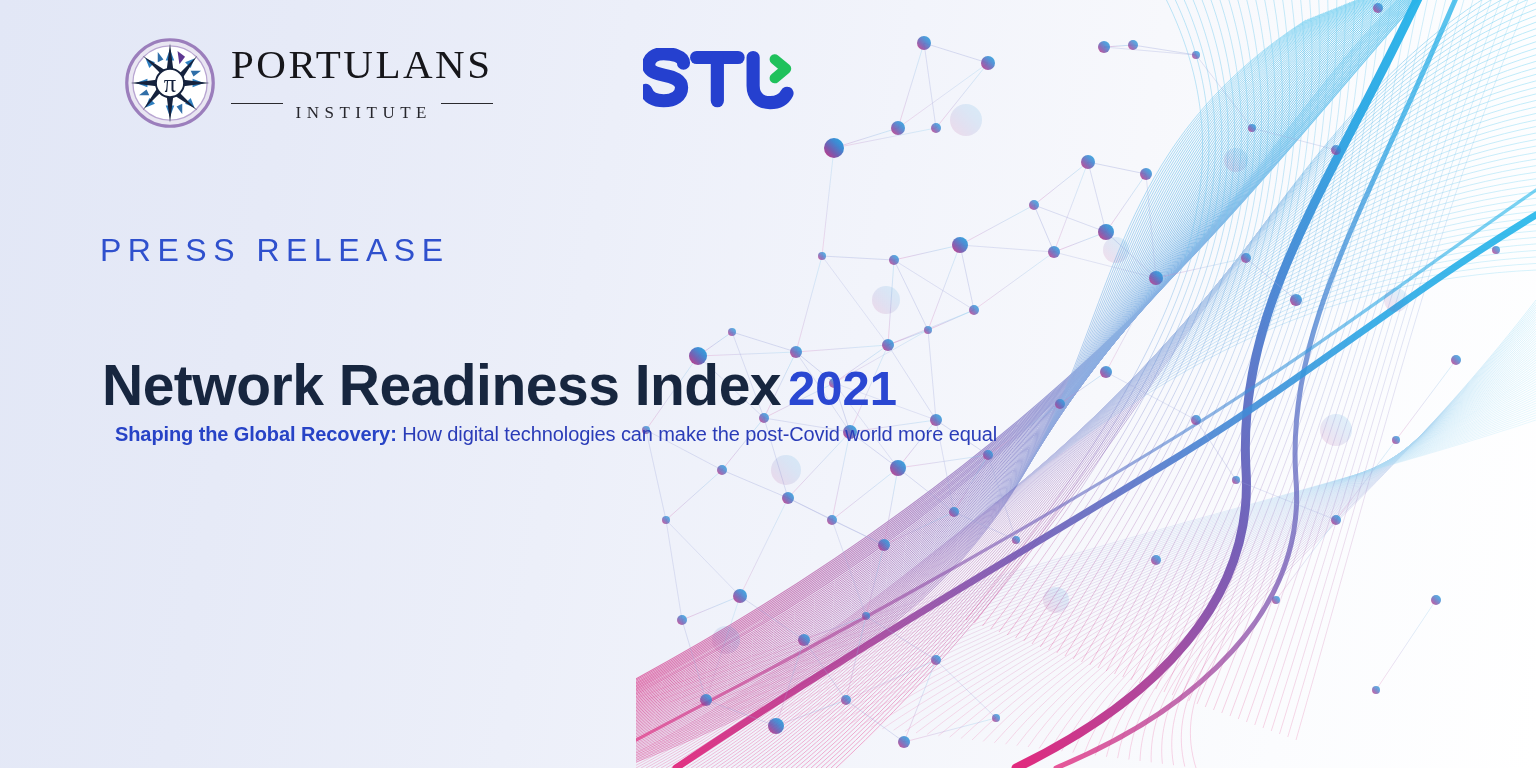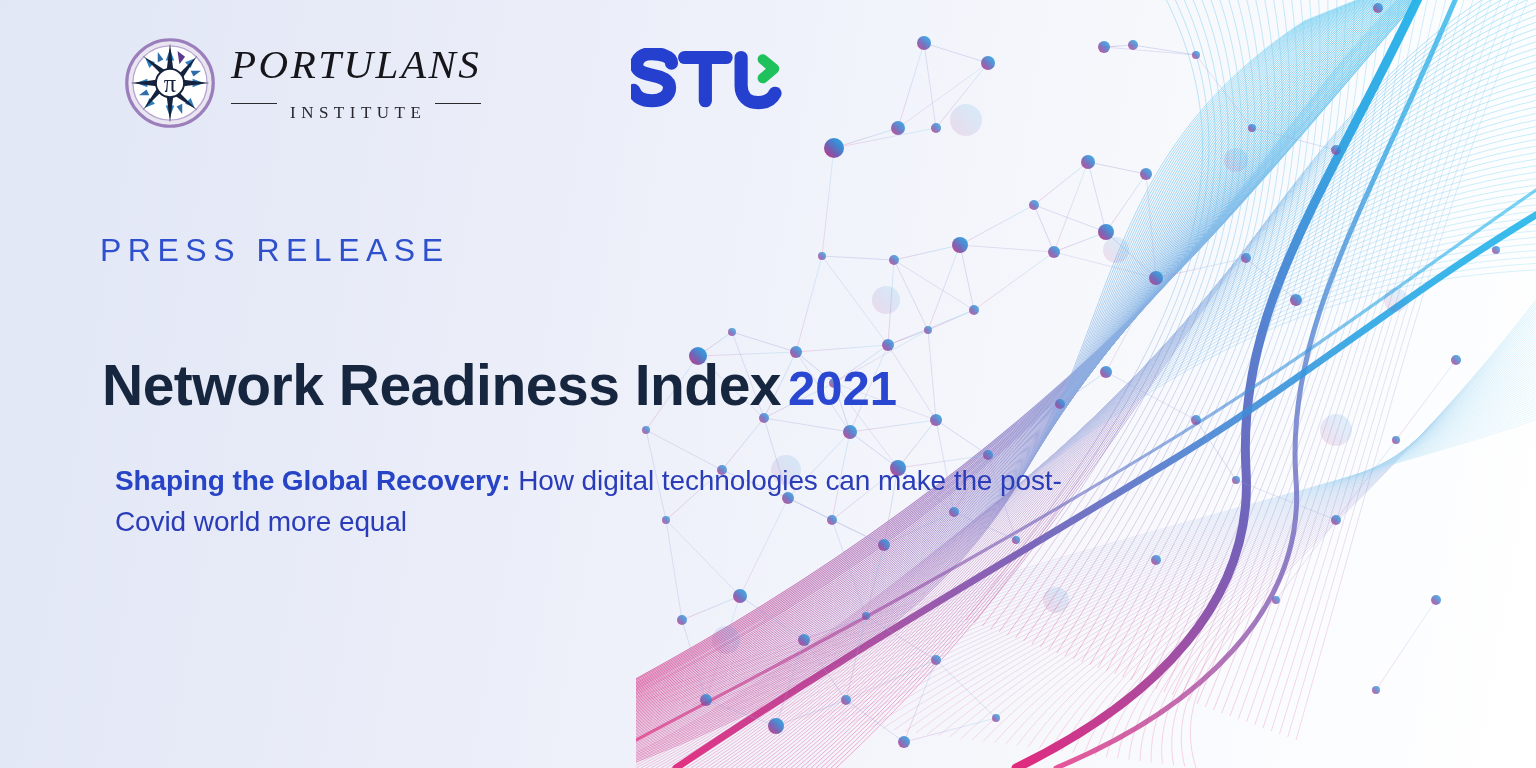--- a/index.html
+++ b/index.html
@@ -51,21 +51,20 @@
   }
   .portulans-mark { width:94px; height:94px; display:block; }
 
   .portulans-word { display:flex; flex-direction:column; align-items:center; }
   .portulans-name {
     font-family:"Liberation Serif", serif;
     font-size:41px;
     letter-spacing:2.5px;
     color:#16161a;
     line-height:1;
-    font-style:italic;
   }
   .portulans-sub-row {
     display:flex; align-items:flex-start; gap:9px;
     width:100%;
     margin-top:18px;
   }
   .rule { flex:1 1 auto; height:1px; background:#2a2a2e; }
   .portulans-institute {
     font-family:"Liberation Serif", serif;
     font-size:17px;
@@ -96,23 +95,23 @@
     font-weight:bold;
     letter-spacing:-0.5px;
     color:#17263f;
     white-space:nowrap;
   }
   #headline .year { color:#2a47d2; font-size:49px; margin-left:7px; letter-spacing:0; }
 
   #subtitle {
     position:absolute;
     left:115px;
-    top:460px;
+    top:420px;
     width:980px;
-    font-size:28px;
+    font-size:20px;
     line-height:1.48;
     color:#2a3cb8;
     letter-spacing:-0.1px;
   }
   #subtitle .lede { font-weight:bold; color:#2743c6; }
 </style>
 </head>
 <body>
 
 <div id="poster">

